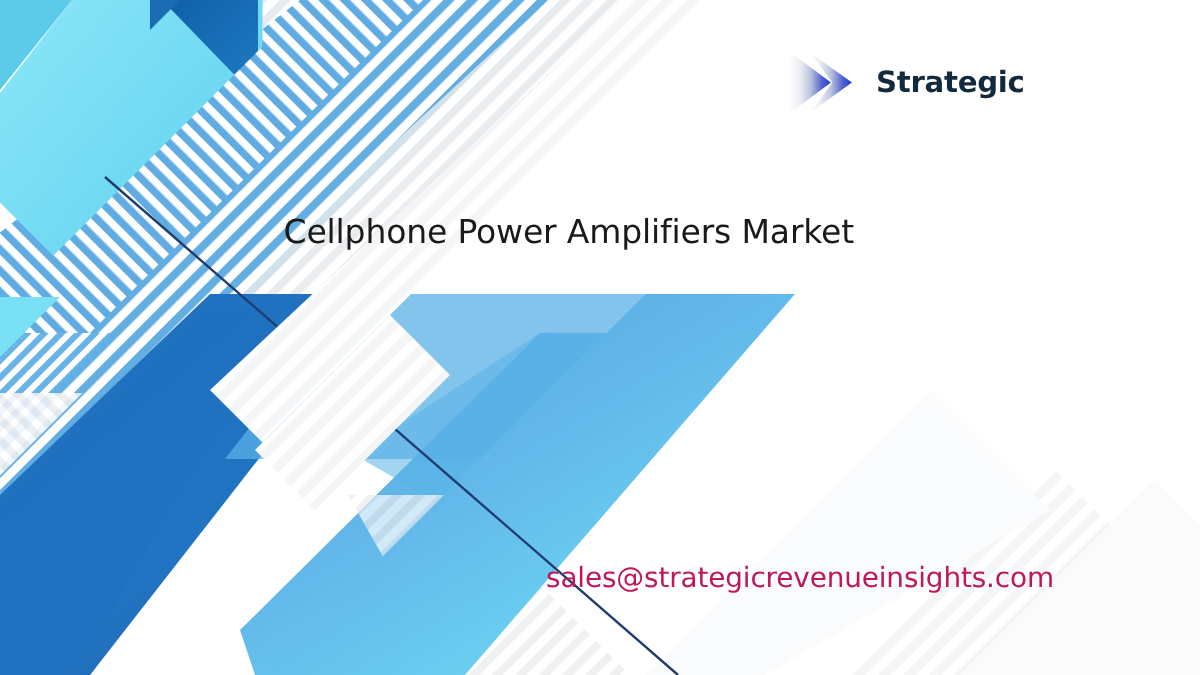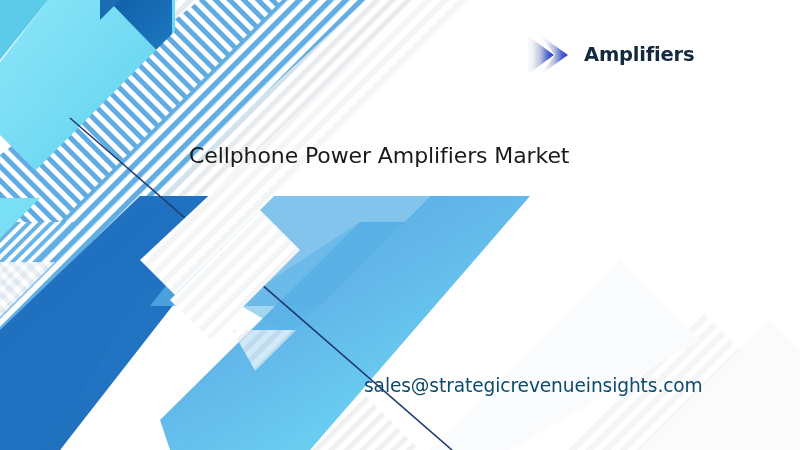--- a/index.html
+++ b/index.html
@@ -69,21 +69,21 @@
     font-size:22px;
     line-height:34px;
     letter-spacing:-0.1px;
     white-space:nowrap;
   }
 
   
   #contact-email {
     position:absolute;
     left:364px; top:374px;
-    color:#0c4a6e;
+    color:#be185d;
     font-family:"DejaVu Sans", sans-serif;
     font-size:18.6px;
     line-height:24px;
     letter-spacing:-0.1px;
     white-space:nowrap;
   }
 </style>
 </head>
 <body>
 
@@ -270,21 +270,21 @@
           <stop offset="22%" stop-color="#eef0f5"></stop>
           <stop offset="50%" stop-color="#b9c3dd"></stop>
           <stop offset="78%" stop-color="#4f62cf"></stop>
           <stop offset="100%" stop-color="#1c3fd0"></stop>
         </linearGradient>
       </defs>
       <path d="M3 4 L3 44 L30 24 Z" fill="url(#chevGrad)"></path>
       <path d="M16 4 L44 24 L16 44 L31 24 Z" fill="url(#chevGrad)"></path>
     </svg>
     <div id="logo-text-wrap">
-      <div class="logo-line">Amplifiers</div>
+      <div class="logo-line">Strategic</div>
     </div>
   </div>
 
   <div id="report-title">Cellphone Power Amplifiers Market</div>
 
   <div id="contact-email">sales@strategicrevenueinsights.com</div>
 
 </div>
 
 </body></html>

